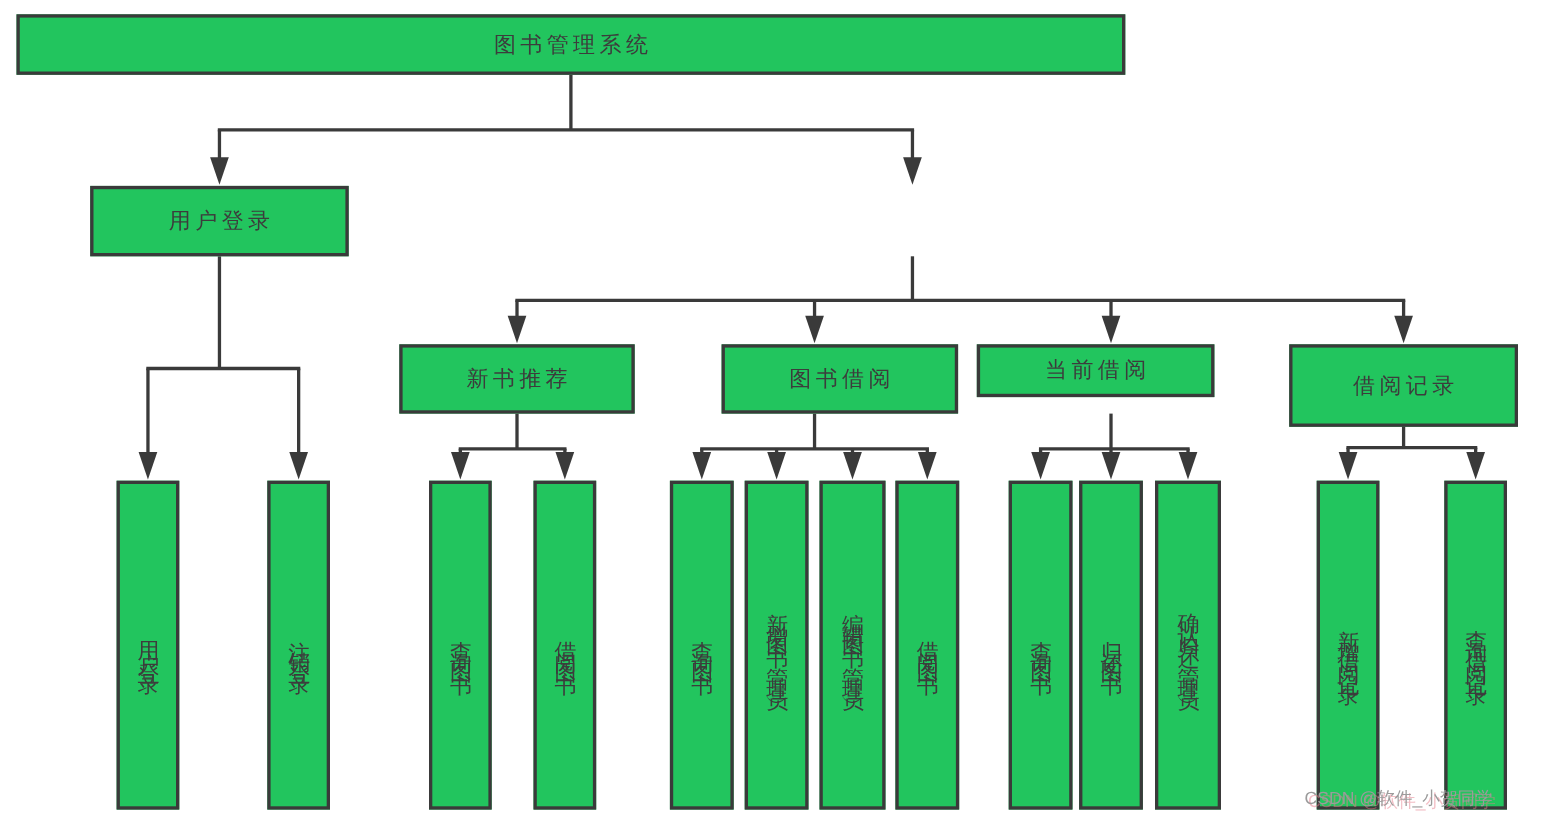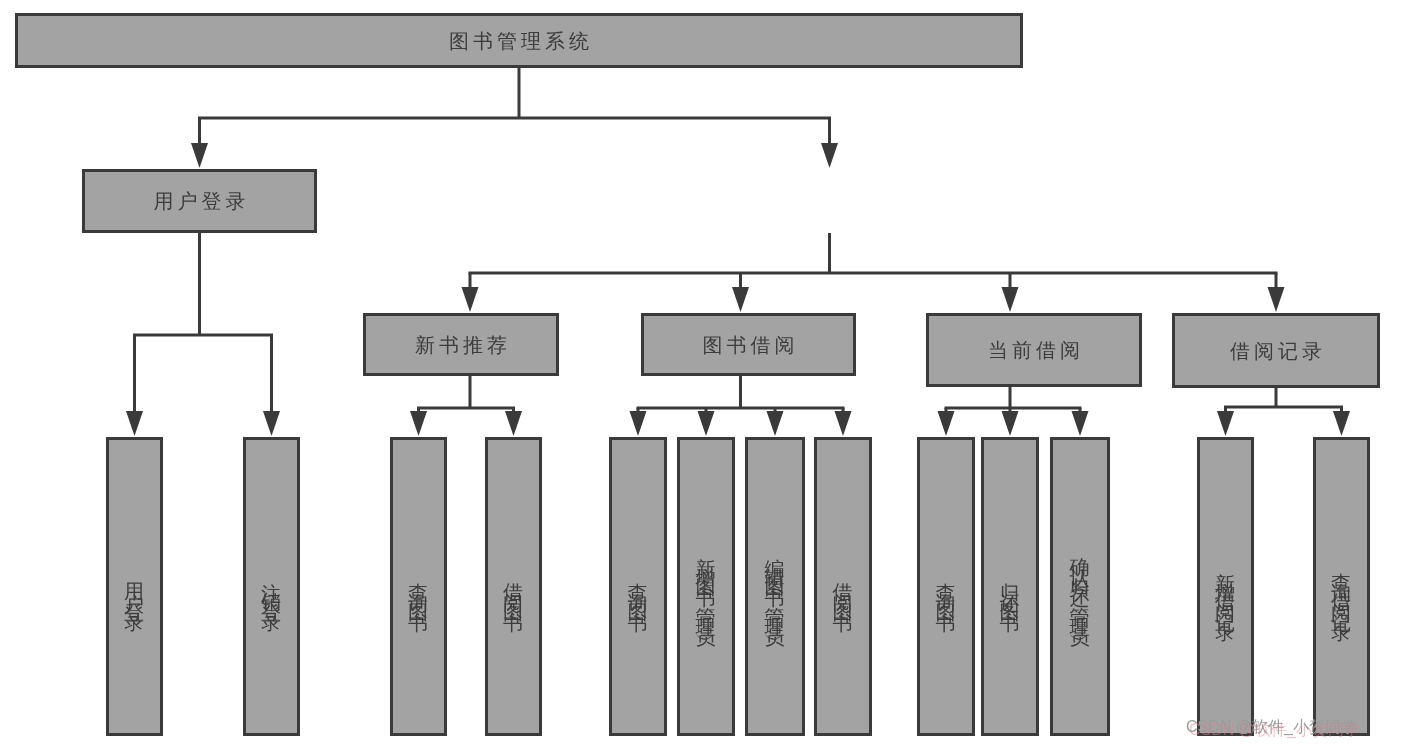--- a/index.html
+++ b/index.html
@@ -15,21 +15,21 @@
     position:relative;
     width:1405px;height:747px;
     background:var(--bg);
     overflow:hidden;
     font-family:"Liberation Sans","DejaVu Sans",sans-serif;
   }
   .connectors{position:absolute;left:0;top:0;width:1405px;height:747px;}
   .node{
     position:absolute;
     box-sizing:border-box;
-    background:#a3a3a3;
+    background:#22c55e;
     border:3px solid var(--border);
     display:flex;align-items:center;justify-content:center;
     color:var(--text);
   }
   .node .label{
     font-size:20px;
     line-height:1;
     color:var(--text);
     white-space:nowrap;
   }
@@ -109,27 +109,27 @@
       <line x1="1341.5" y1="407" x2="1341.5" y2="427" stroke="var(--line)" stroke-width="3"></line>
       <polygon points="1333,411 1350,411 1341.5,436" fill="var(--line)"></polygon>
     </svg>
   <div class="watermark">CSDN @软件_小贺同学</div>
 <div class="node h" style="left: 15px; top: 13px; width: 1008px; height: 55px;">
       <span class="label">图书管理系统</span>
     </div>
     <div class="node h" style="left: 82px; top: 169px; width: 235px; height: 64px;">
       <span class="label">用户登录</span>
     </div>
-    <div class="node h" style="left: 363px; top: 313px; width: 196px; height: 63px;">
+    <div class="node h" style="left: 363px; top: 313px; width: 214px; height: 63px;">
       <span class="label">新书推荐</span>
     </div>
-    <div class="node h" style="left: 641px; top: 313px; width: 215px; height: 63px;">
+    <div class="node h" style="left: 656px; top: 313px; width: 215px; height: 63px;">
       <span class="label">图书借阅</span>
     </div>
-    <div class="node h" style="left: 926px; top: 313px; width: 216px; height: 74px;">
+    <div class="node h" style="left: 888px; top: 313px; width: 216px; height: 48px;">
       <span class="label">当前借阅</span>
     </div>
     <div class="node h" style="left: 1172px; top: 313px; width: 208px; height: 75px;">
       <span class="label">借阅记录</span>
     </div>
     <div class="node v" style="left: 106px; top: 437px; width: 57px; height: 299px;">
       <span class="label">用户登录</span>
     </div>
     <div class="node v" style="left: 243px; top: 437px; width: 57px; height: 299px;">
       <span class="label">注销登录</span>

